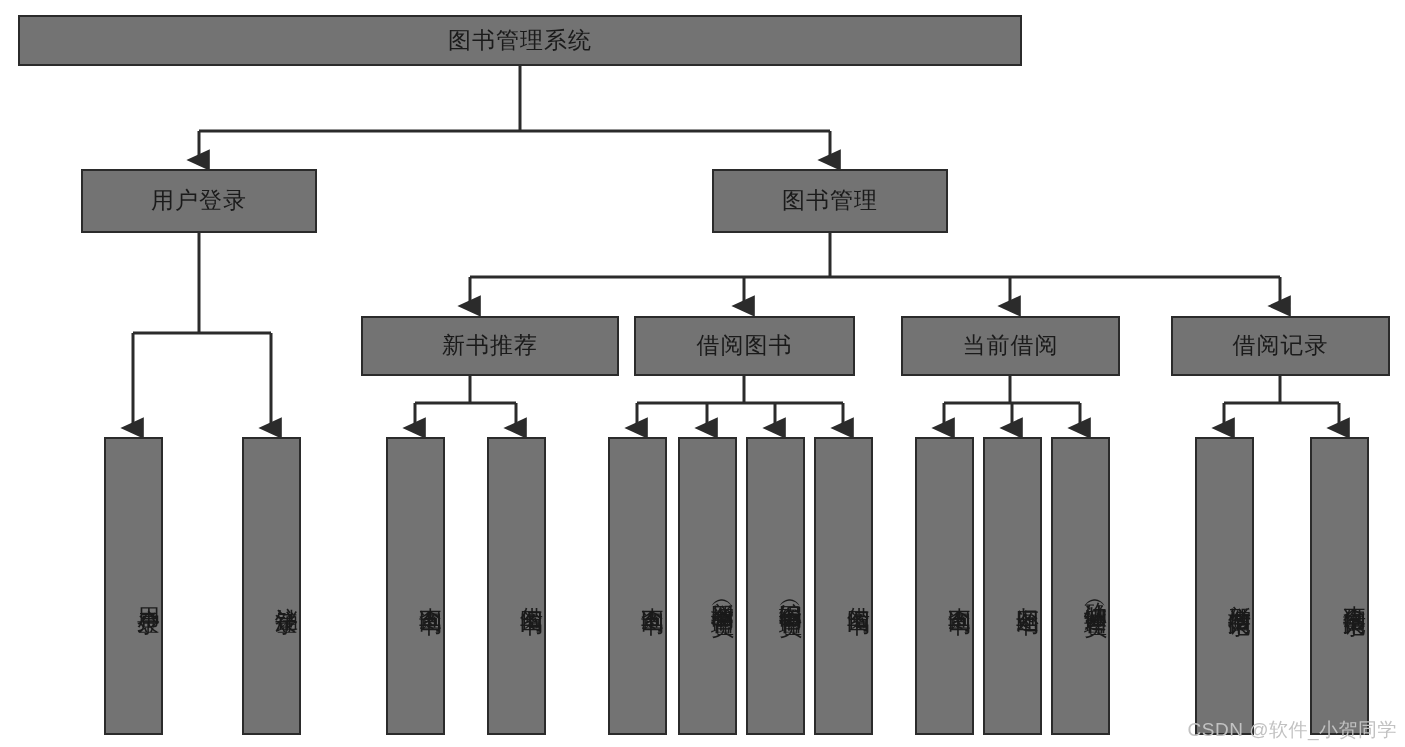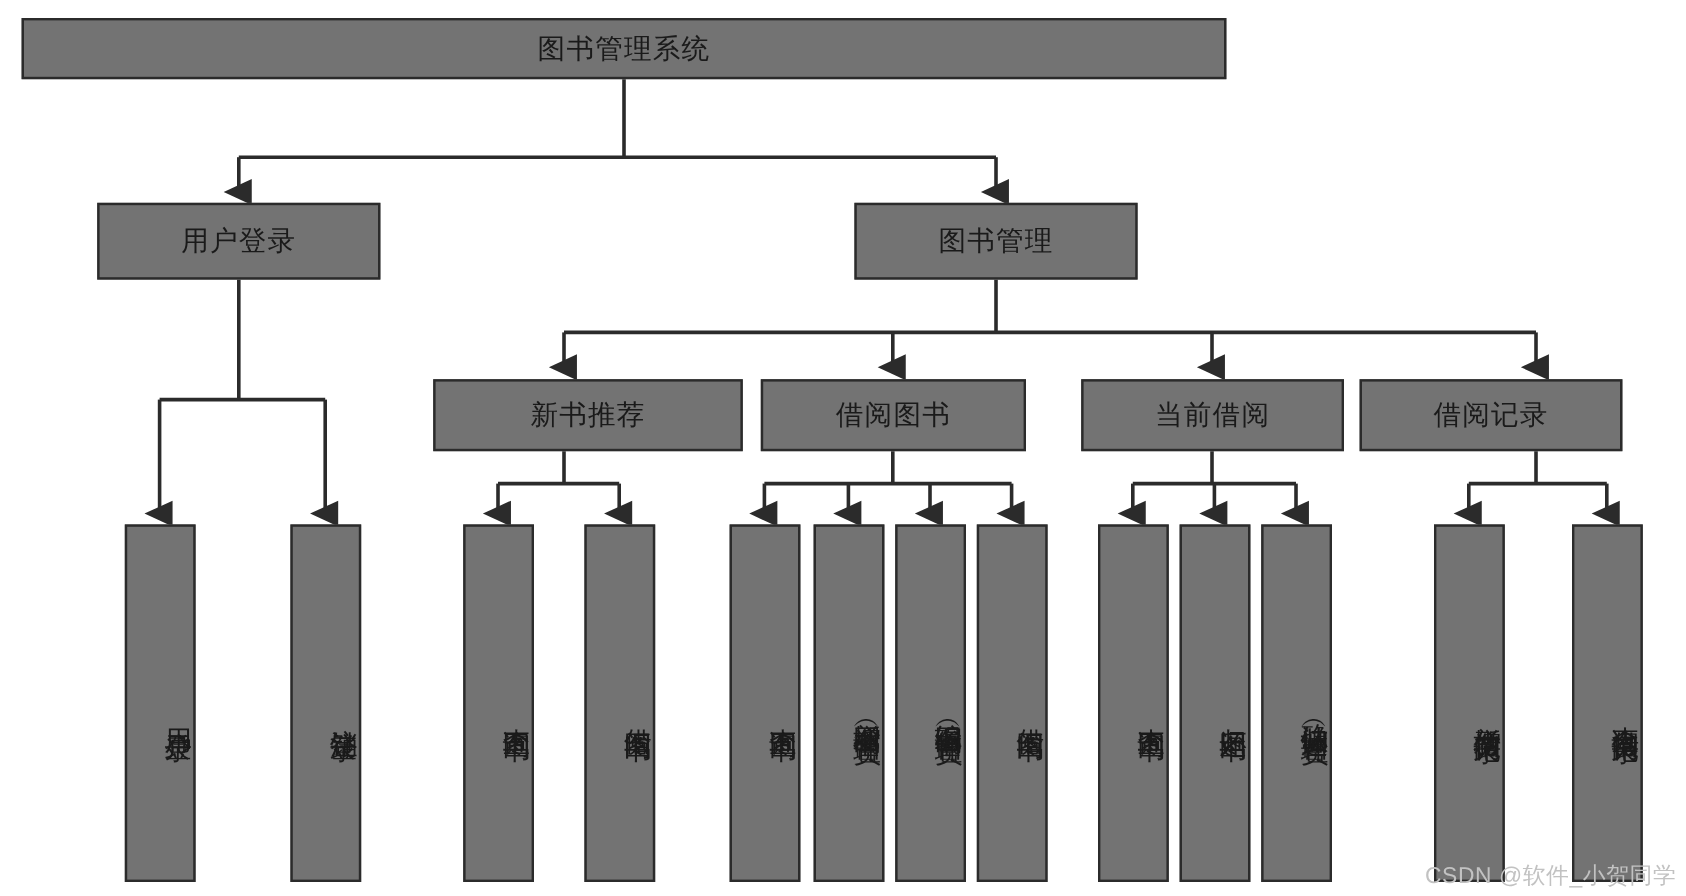--- a/index.html
+++ b/index.html
@@ -140,21 +140,21 @@
 
   <div class="node horiz" style="left:361px; top:316px; width:258px; height:60px;justify-content:center;">
     <span class="label">新书推荐</span>
   </div>
   <div class="node horiz" style="left:634px; top:316px; width:221px; height:60px;">
     <span class="label">借阅图书</span>
   </div>
   <div class="node horiz" style="left:901px; top:316px; width:219px; height:60px;">
     <span class="label">当前借阅</span>
   </div>
-  <div class="node horiz" style="left:1133px; top:316px; width:219px; height:60px;">
+  <div class="node horiz" style="left:1171px; top:316px; width:219px; height:60px;">
     <span class="label">借阅记录</span>
   </div>
 
   <div class="node vert" style="left:104px; top:437px; width:59px; height:298px;">
     <span class="label">用户登录</span>
   </div>
   <div class="node vert" style="left:242px; top:437px; width:59px; height:298px;">
     <span class="label">注销登录</span>
   </div>
 

